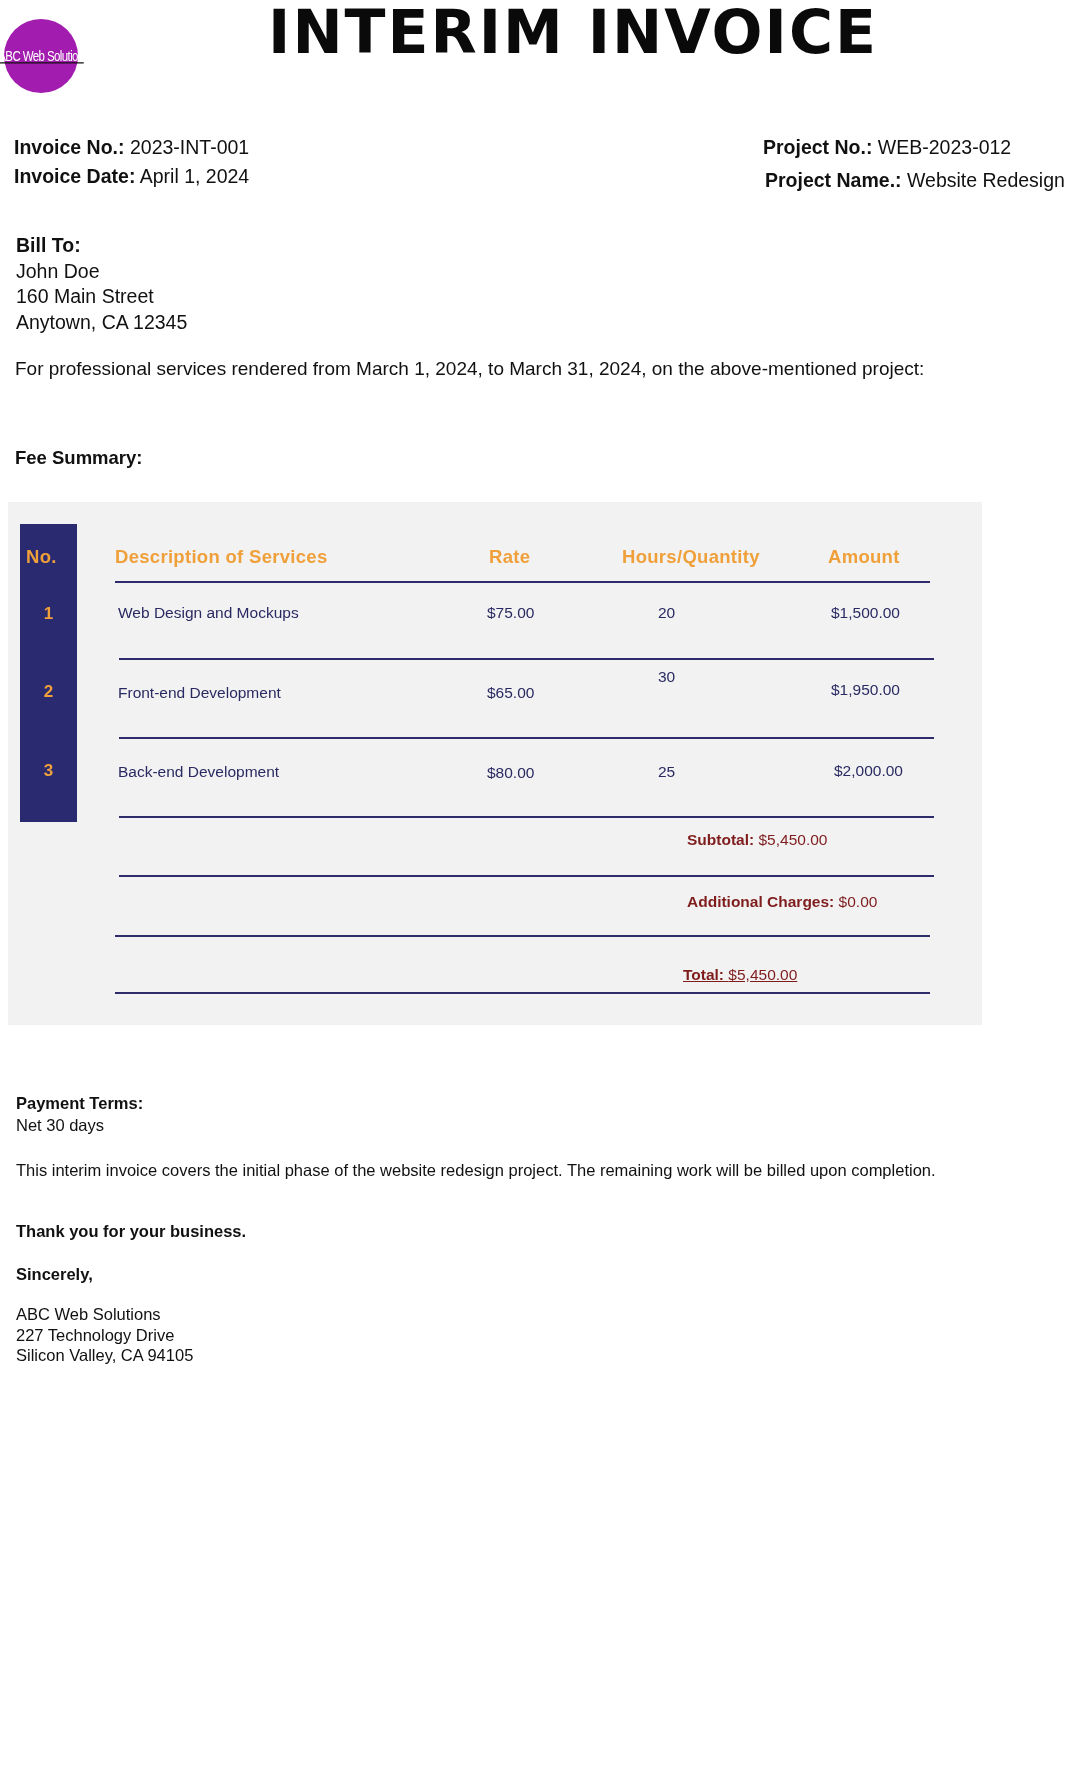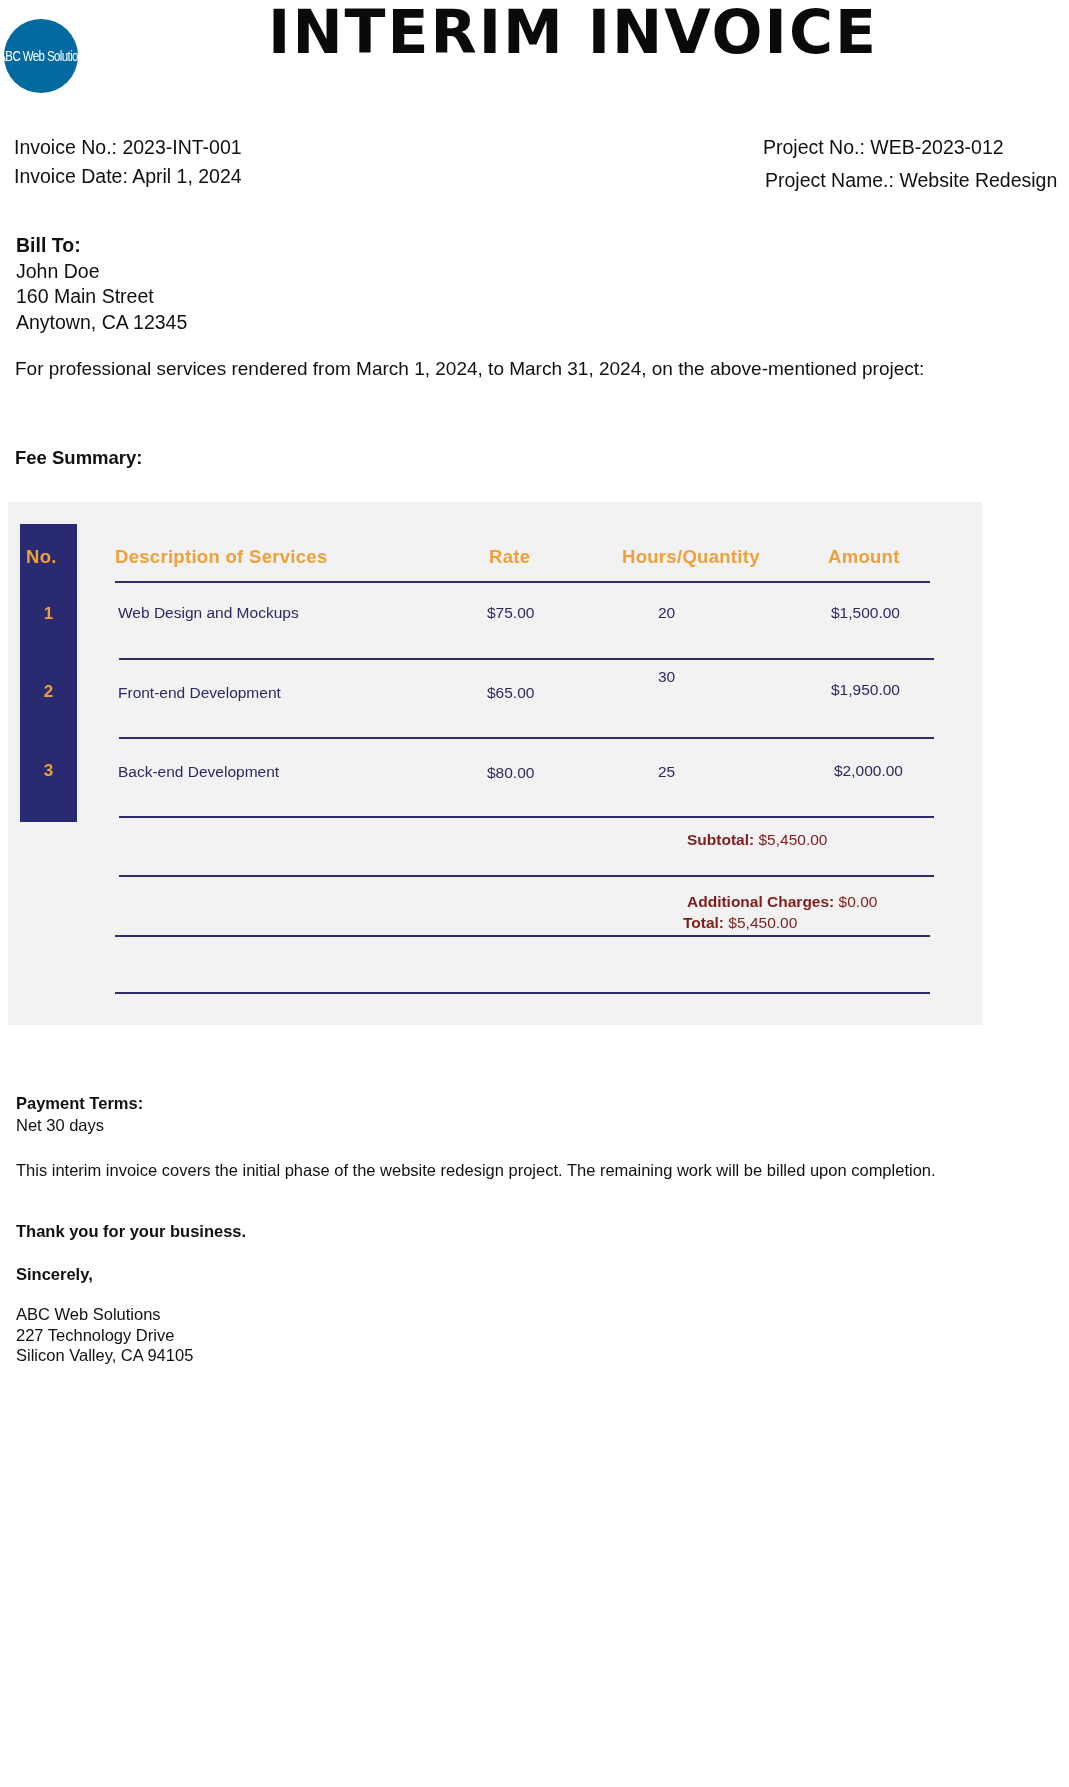--- a/index.html
+++ b/index.html
@@ -1,28 +1,28 @@
 <!DOCTYPE html>
 <html><head>
 <meta charset="utf-8">
 <style>
   html, body { margin: 0; padding: 0; background: #ffffff; }
   body { width: 1069px; height: 1787px; position: relative; overflow: hidden;
          font-family: "Liberation Sans", "DejaVu Sans", sans-serif; color: #111; }
   .abs { position: absolute; white-space: nowrap; }
 
   .logo { left: 4px; top: 19px; width: 74px; height: 74px; border-radius: 50%;
-          background: #0369a1; display: flex; align-items: center; justify-content: center; }
+          background: #a21caf; display: flex; align-items: center; justify-content: center; text-decoration: underline; }
   .logo span { color: #fff; font-size: 11.5px; letter-spacing: -0.6px; font-family: "Liberation Sans", sans-serif; transform: scaleY(1.25); }
 
   .title { left: 0; width: 1146px; text-align: center; top: 0px; font-size: 60px; font-weight: bold;
            letter-spacing: 2px; font-family: "DejaVu Sans", sans-serif; color: #0a0a0a; line-height: 64px; }
 
   .meta { font-size: 19.5px; line-height: 24px; }
-  .meta b { font-weight: normal; }
+  .meta b { font-weight: bold; }
 
   .bill { left: 16px; top: 233px; font-size: 19.5px; line-height: 25.5px; }
   .bill div { white-space: nowrap; }
 
   .intro { left: 15px; top: 358px; font-size: 19px; }
   .fee { left: 15px; top: 447px; font-size: 18.5px; font-weight: bold; }
 
   .panel { left: 8px; top: 502px; width: 974px; height: 523px; background: #f2f2f3; }
   .navcol { left: 20px; top: 524px; width: 57px; height: 298px; background: #2a2a70; }
   .num { color: #f0a03a; font-weight: bold; font-size: 17px; text-align: center; width: 57px; left: 20px; }
@@ -107,21 +107,21 @@
   <span>$5,450.00</span>
 </div>
 <div class="abs rule" style="left:119px; top:875px; width:815px;"></div>
 
 <div class="abs sum" style="left:687px; top:893px;">
   <b>Additional Charges:</b>
   <span>$0.00</span>
 </div>
 <div class="abs rule" style="left:115px; top:935px; width:815px;"></div>
 
-<div class="abs sum" style="left:683px; top:914px;">
+<div class="abs sum" style="left:683px; top:966px;text-decoration:underline;">
   <b>Total:</b>
   <span>$5,450.00</span>
 </div>
 <div class="abs rule" style="left:115px; top:992px; width:815px;"></div>
 
 <div class="abs foot bold" style="top:1094px;">Payment Terms:</div>
 <div class="abs foot" style="top:1116px;">Net 30 days</div>
 <div class="abs foot" style="top:1161px;">This interim invoice covers the initial phase of the website redesign project. The remaining work will be billed upon completion.</div>
 <div class="abs foot bold" style="top:1222px;">Thank you for your business.</div>
 <div class="abs foot bold" style="top:1265px;">Sincerely,</div>

